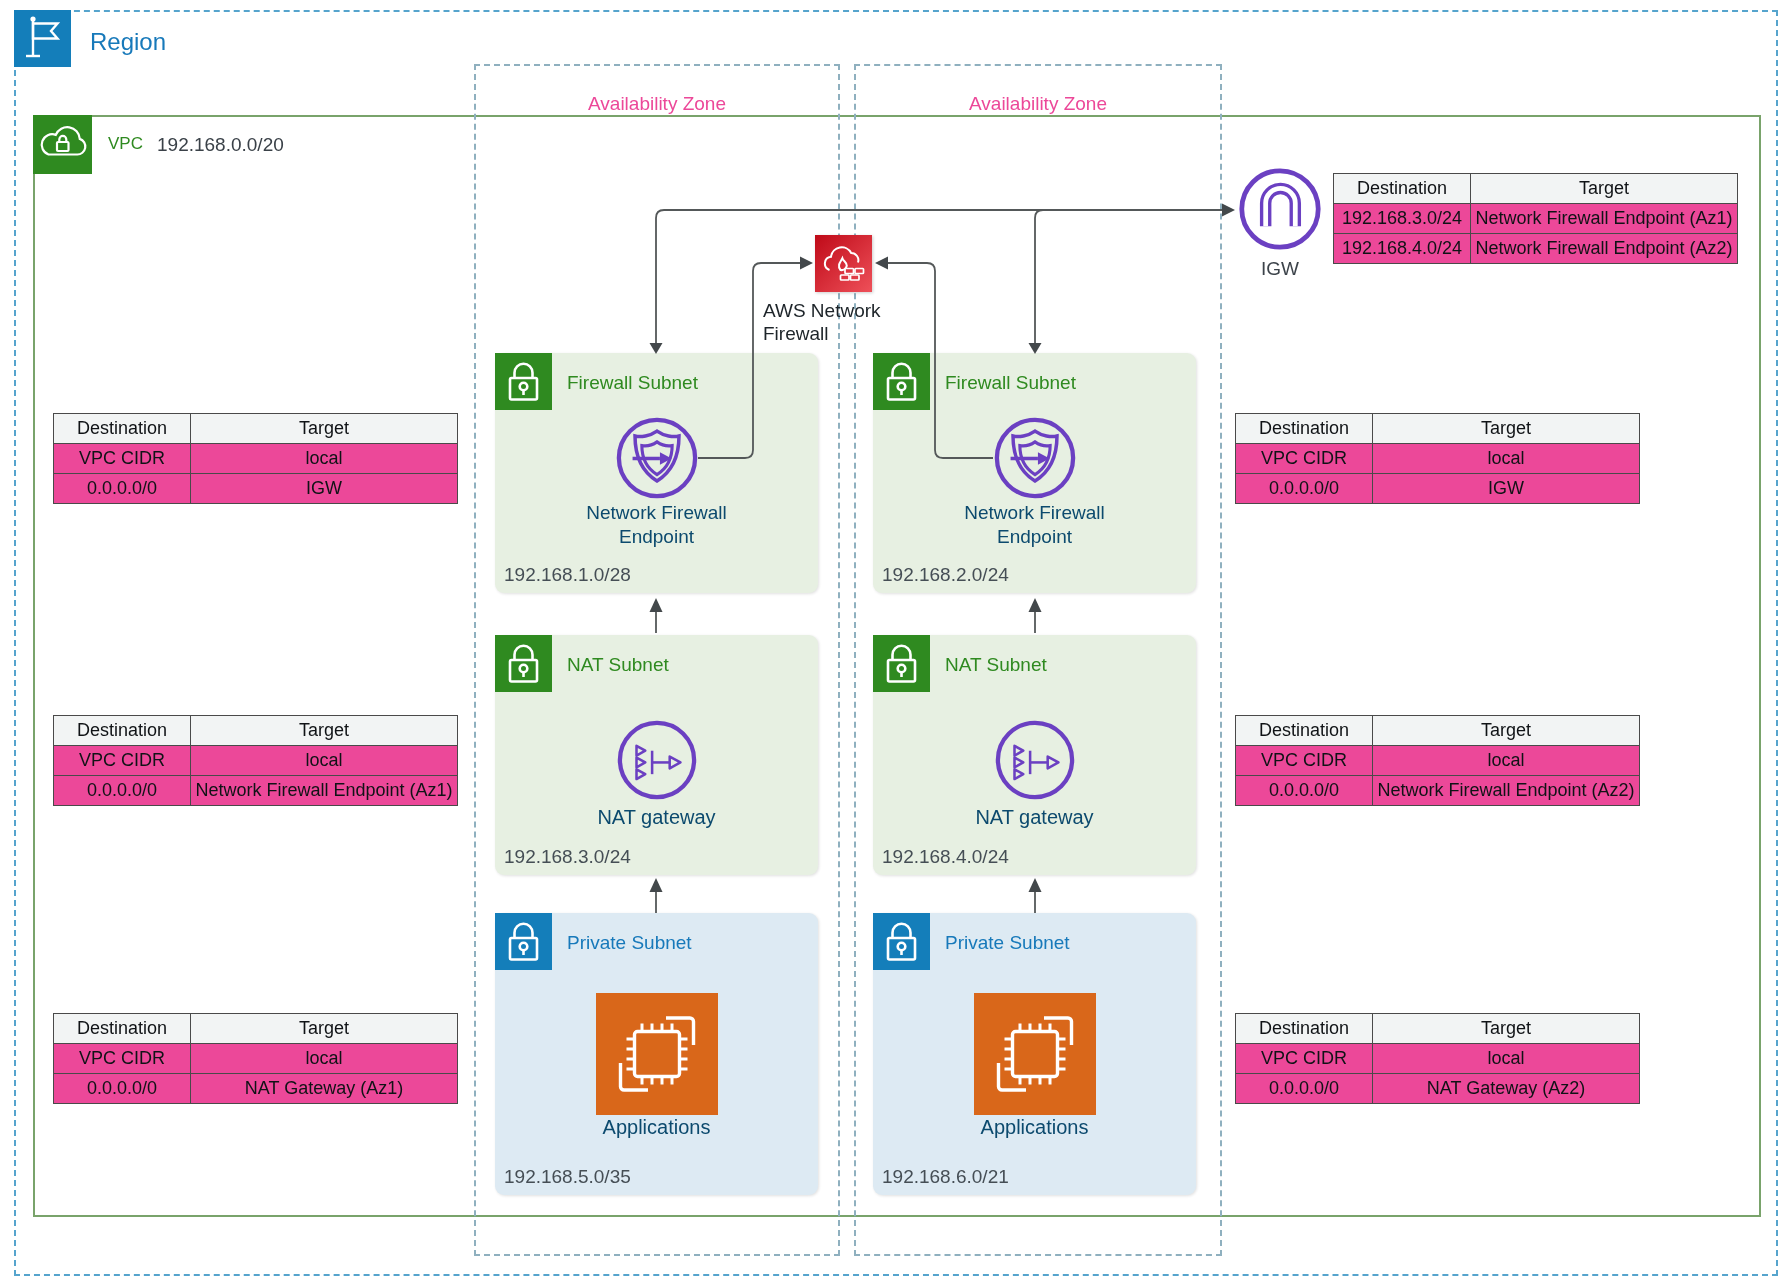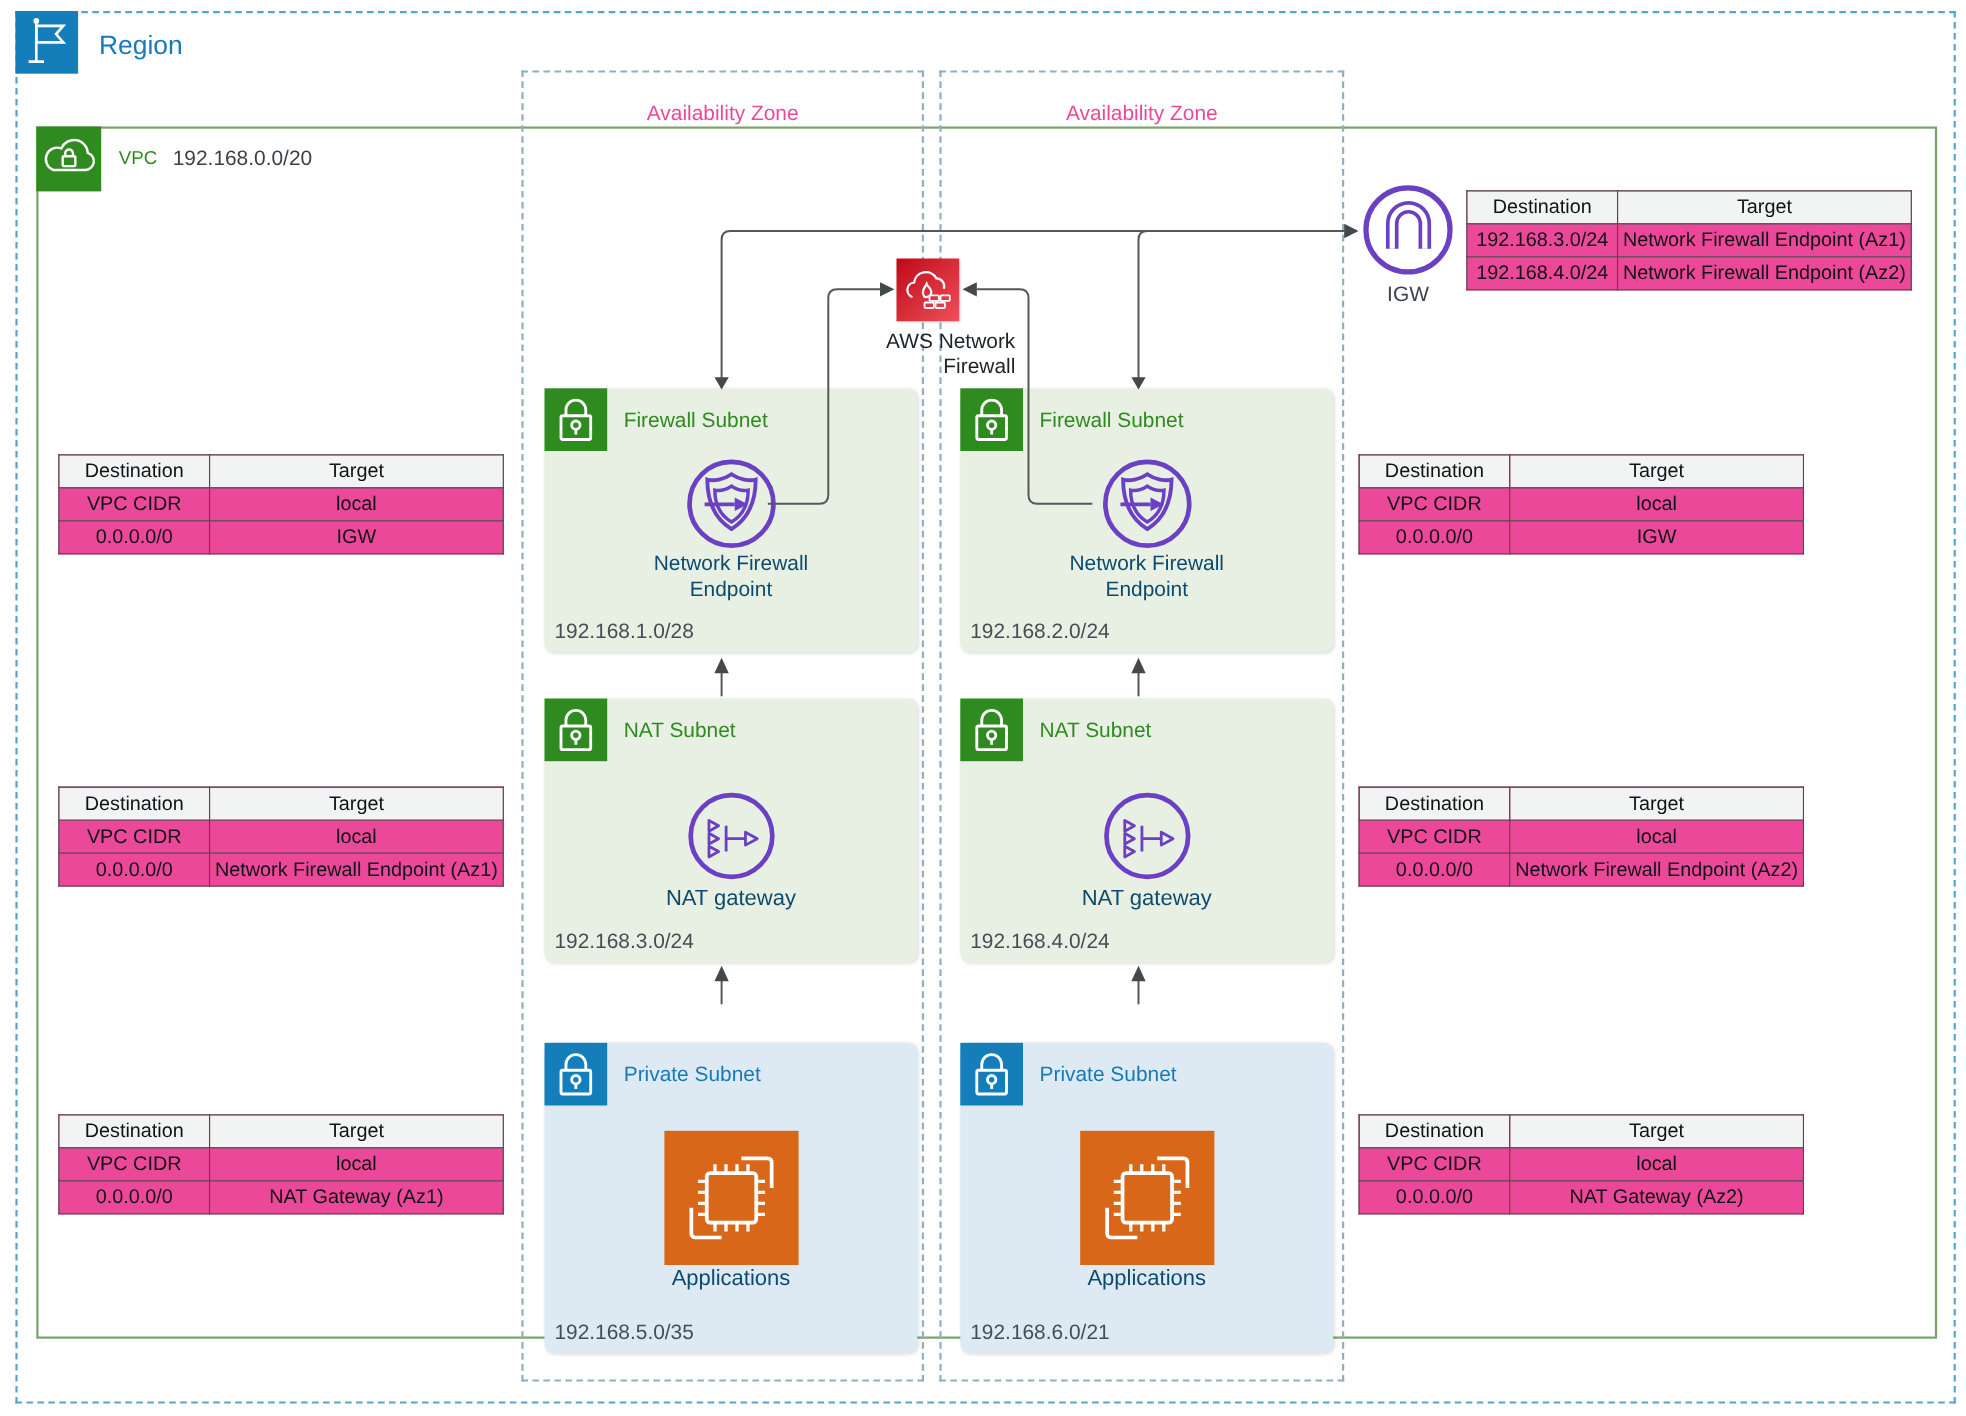--- a/index.html
+++ b/index.html
@@ -15,39 +15,39 @@
   .region-label{left:90px;top:28px;font-size:24px;color:#1779ba;z-index:6;}
   .vpc-box{left:33px;top:115px;width:1724px;height:1098px;border:2px solid #79a36b;}
   .vpc-icon{left:33px;top:115px;width:59px;height:59px;background:#2f8a20;z-index:6;}
   .vpc-label{left:108px;top:134px;font-size:17px;color:#2f8a20;z-index:6;}
   .vpc-cidr{left:157px;top:134px;font-size:19px;color:#3a4148;z-index:6;}
   .az{border:2px dashed #8fb0bf;top:64px;height:1188px;width:362px;z-index:1;}
   .az1{left:474px;}
   .az2{left:854px;width:364px;}
   .az-label{position:absolute;left:0;top:27px;width:100%;text-align:center;font-size:19px;color:#ec4899;}
   
-  .subnet{width:323px;border-radius:9px;z-index:2;box-shadow:1px 1px 3px rgba(0,0,0,.12);padding-left:16px;}
+  .subnet{width:323px;border-radius:9px;z-index:2;box-shadow:1px 1px 3px rgba(0,0,0,.12);}
   .subnet.greenbg{background:#e7f0e2;}
   .subnet.bluebg{background:#ddeaf3;}
   .sx1{left:495px;} .sx2{left:873px;}
   .sy-fw{top:353px;height:240px;}
   .sy-nat{top:635px;height:240px;}
-  .sy-priv{top:948px;height:282px;}
+  .sy-priv{top:913px;height:282px;}
   .lock{position:absolute;left:0;top:0;width:57px;height:57px;}
   .lock.greenbg2{background:#2f8a20;}
   .lock.bluebg2{background:#147eba;}
   .subnet-title{position:absolute;left:72px;top:19px;font-size:19px;}
   .t-green{color:#2f8a20;} .t-blue{color:#1779ba;}
   .cidr{position:absolute;left:9px;bottom:7px;font-size:19px;color:#454e55;}
   .node-icon{position:absolute;left:50%;transform:translateX(-50%);}
   .node-label{position:absolute;left:0;width:100%;text-align:center;color:#0c4a6e;}
   
   .anf-icon{left:815px;top:235px;width:57px;height:57px;
     background:linear-gradient(135deg,#bf0a18,#ee5059);z-index:7;box-shadow:1px 1px 3px rgba(0,0,0,.2);}
-  .anf-label{left:763px;top:299px;width:160px;text-align:right;font-size:19px;line-height:23px;color:#1d2429;z-index:7;}
+  .anf-label{left:763px;top:299px;width:160px;text-align:left;font-size:19px;line-height:23px;color:#1d2429;z-index:7;}
   .igw-icon{left:1237px;top:166px;width:86px;height:86px;z-index:7;}
   .igw-label{left:1237px;top:258px;width:86px;text-align:center;font-size:19px;color:#3c434a;z-index:7;}
   
   table.rt{position:absolute;border-collapse:collapse;width:405px;table-layout:fixed;
     background:#ec4899;z-index:6;font-size:18px;color:#101316;}
   table.rt td,table.rt th{border:1.5px solid #4a4a4a;text-align:center;font-weight:normal;
     height:29px;padding:0 3px;overflow:hidden;white-space:nowrap;}
   table.rt .c1{width:130px;}
   table.rt tr.hd td{background:#f2f4f4;}
   .tl{left:53px;} .tr-{left:1235px;}

